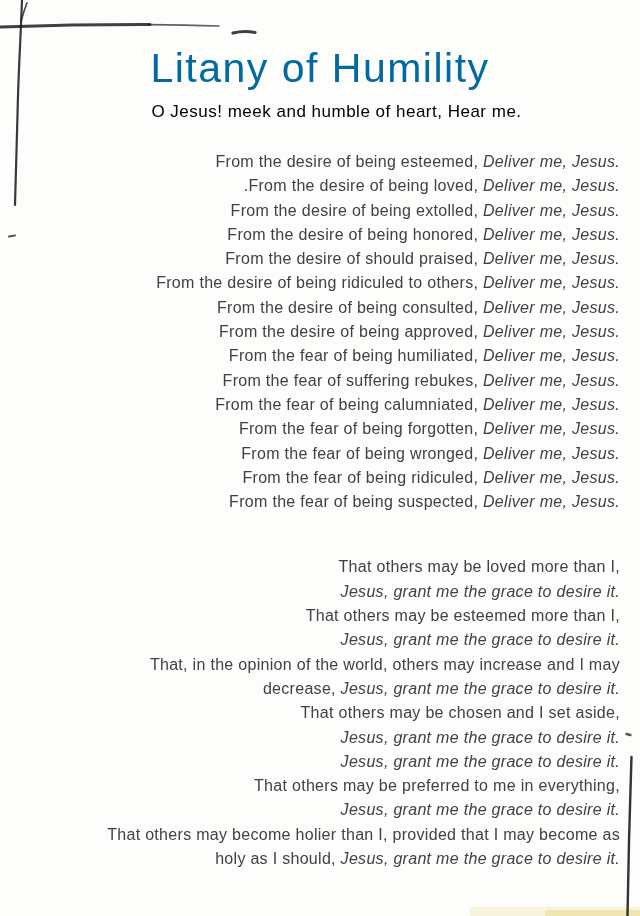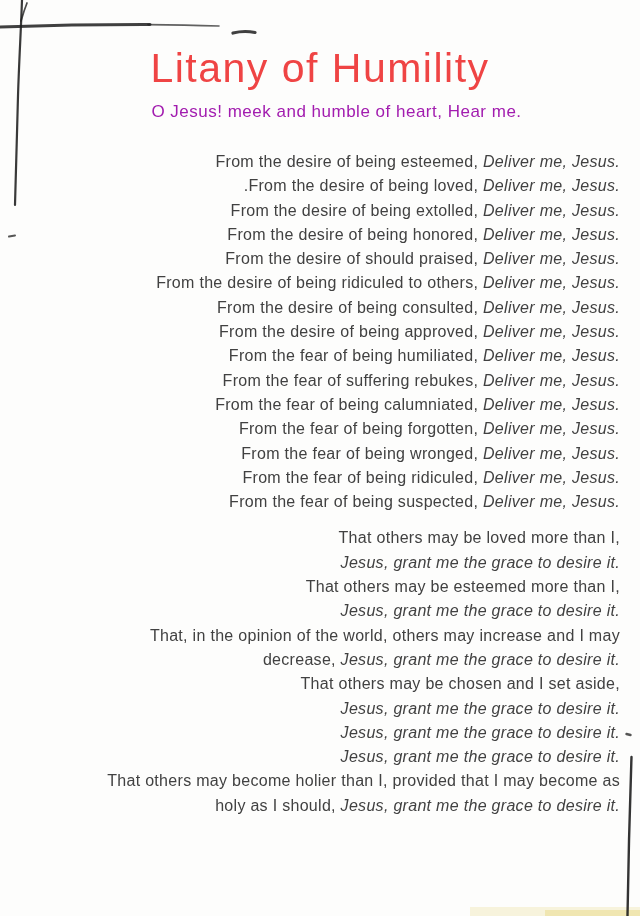--- a/index.html
+++ b/index.html
@@ -28,47 +28,47 @@
     height: 916px;
     z-index: 2;
     pointer-events: none;
   }
   h1.title {
     margin: 0;
     padding-top: 44px;
     font-size: 41px;
     font-weight: 300;
     letter-spacing: 1.5px;
-    color: #ef4444;
+    color: #0369a1;
     line-height: 48px;
   }
   .subtitle {
     margin: 10px 0 8px 0;
     font-size: 17px;
     font-weight: 300;
     letter-spacing: 0.5px;
-    color: #a21caf;
+    color: #000000;
     padding-left: 33px;
   }
   .stanza {
     margin: 28px auto 0 auto;
     width: 600px;
     color: #414141;
     font-size: 16px;
     font-weight: 300;
     letter-spacing: 0.3px;
     text-align: right;
   }
   .stanza .line {
     line-height: 24.3px;
     white-space: nowrap;
   }
   .stanza .line:nth-child(n) { white-space: normal; }
   .stanza2 {
-    margin-top: 12px;
+    margin-top: 41px;
   }
   .it {
     font-style: italic;
   }
 </style>
 </head>
 <body>
 
 <div class="page">
 
@@ -114,18 +114,19 @@
   <div class="stanza stanza2">
       <div class="line"><span>That others may be loved more than I,</span></div>
       <div class="line"><span class="it">Jesus, grant me the grace to desire it.</span></div>
       <div class="line"><span>That others may be esteemed more than I,</span></div>
       <div class="line"><span class="it">Jesus, grant me the grace to desire it.</span></div>
       <div class="line"><span>That, in the opinion of the world, others may increase and I may</span></div>
       <div class="line"><span>decrease, </span><span class="it">Jesus, grant me the grace to desire it.</span></div>
       <div class="line"><span>That others may be chosen and I set aside,</span></div>
       <div class="line"><span class="it">Jesus, grant me the grace to desire it.</span></div>
       <div class="line"><span class="it">Jesus, grant me the grace to desire it.</span></div>
+      <div class="line"><span>That others may be preferred to me in everything,</span></div>
       <div class="line"><span class="it">Jesus, grant me the grace to desire it.</span></div>
       <div class="line"><span>That others may become holier than I, provided that I may become as</span></div>
       <div class="line"><span>holy as I should, </span><span class="it">Jesus, grant me the grace to desire it.</span></div>
     </div>
 
 </div>
 
 </body></html>

